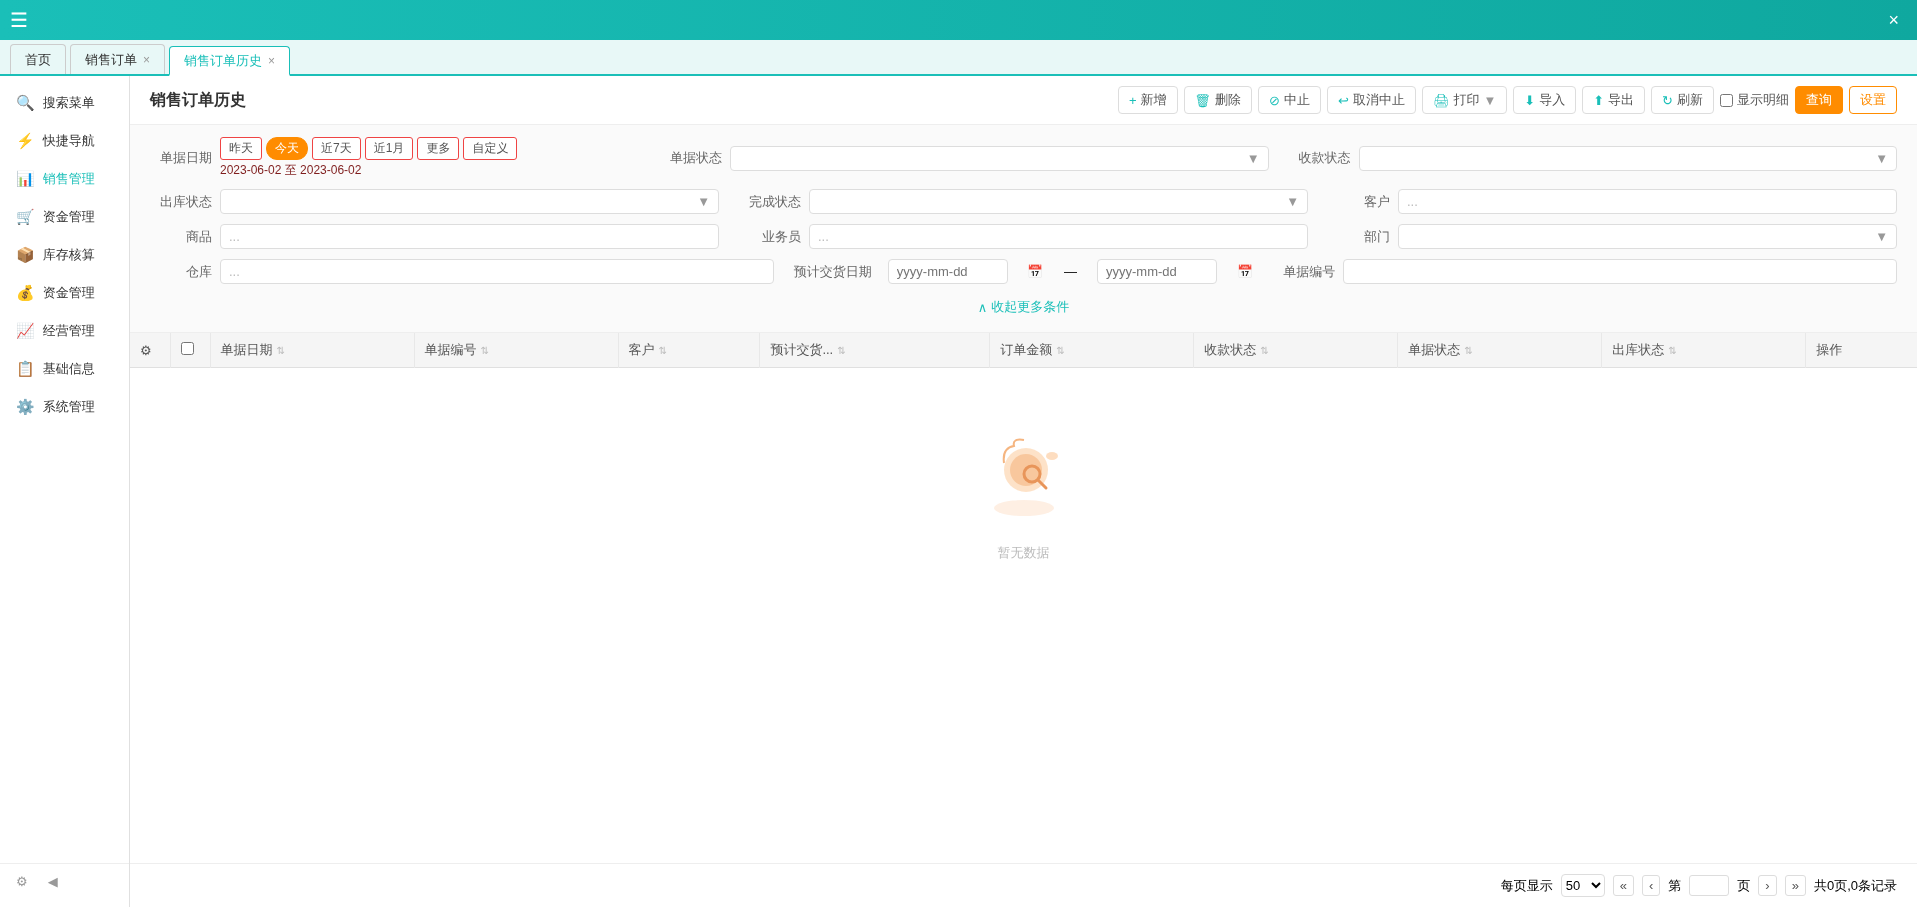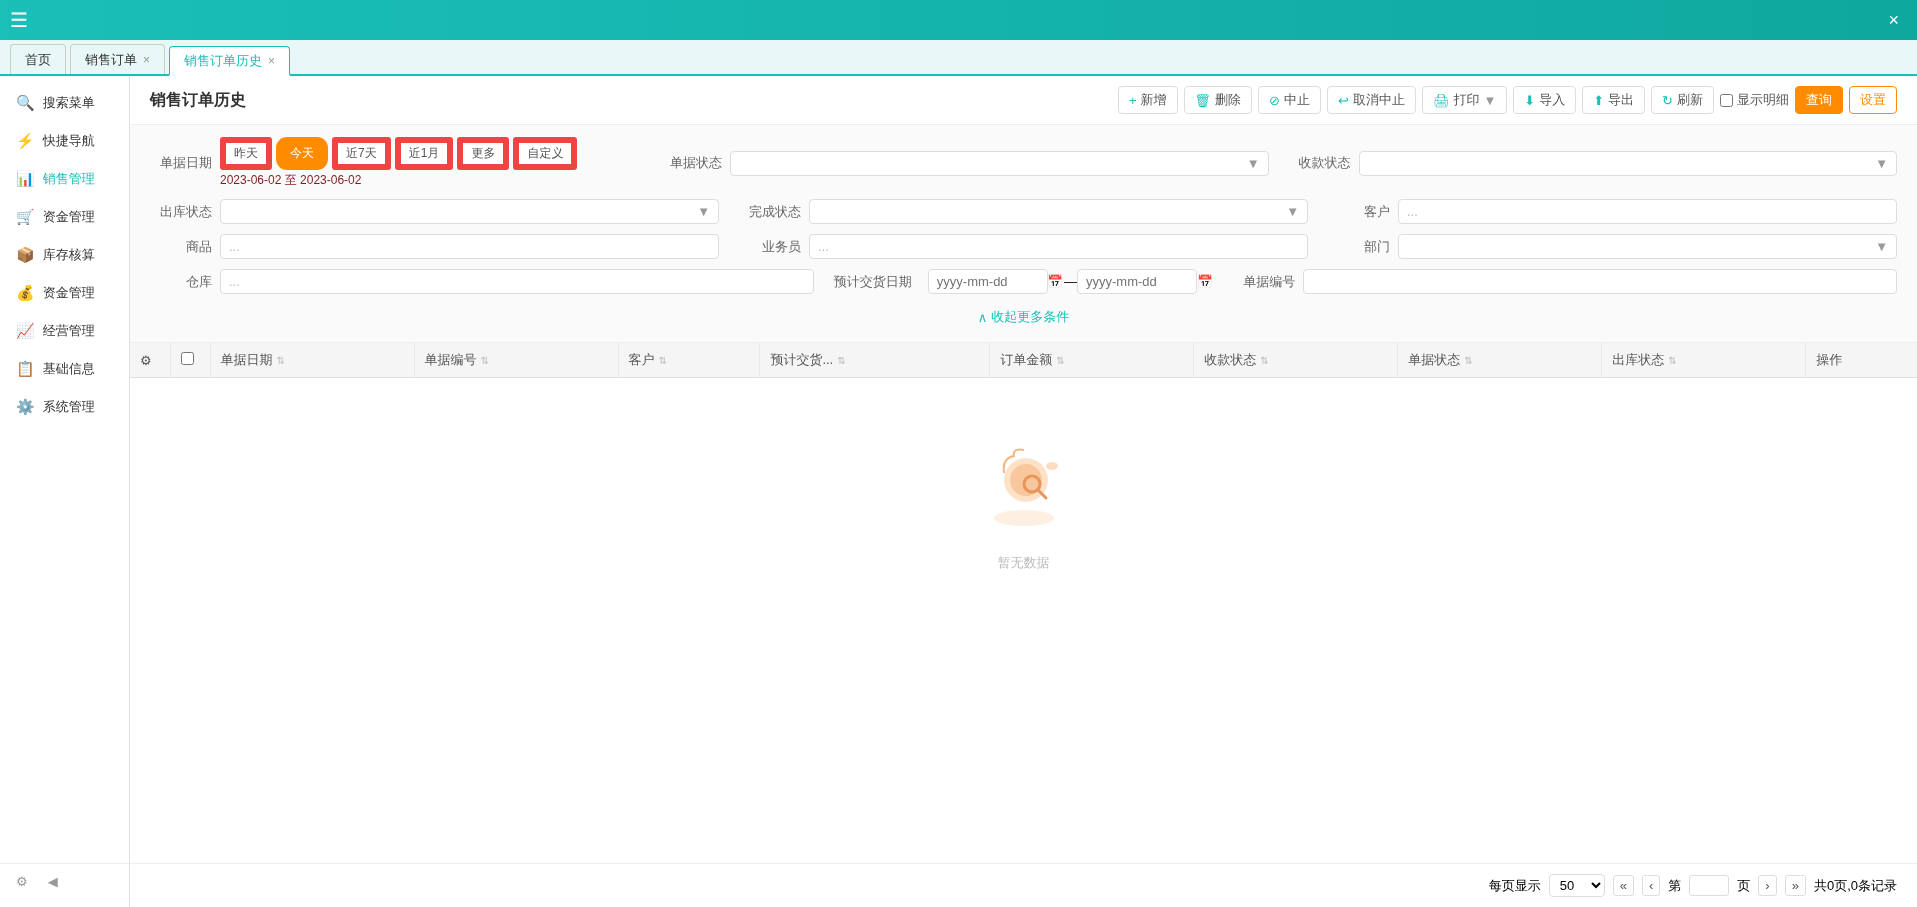--- a/index.html
+++ b/index.html
@@ -196,21 +196,21 @@
       border-radius: 4px;
       padding: 4px 8px;
       background: white;
       flex: 1;
       color: #999;
       min-width: 120px;
       outline: none;
     }
     .date-quick-btn {
       padding: 2px 8px;
-      border: 6px solid #ef4444;
+      border: 1px solid #ef4444;
       background: white;
       border-radius: 3px;
       cursor: pointer;
       font-size: 12px;
       color: #555;
     }
     .date-quick-btn.active {
       background: #ff8c00;
       color: white;
       border-color: #ff8c00;
@@ -288,21 +288,21 @@
       border-top: 1px solid #eee;
       display: flex;
       align-items: center;
       justify-content: flex-end;
       gap: 8px;
       background: white;
     }
     .pagination-select {
       border: 1px solid #ddd;
       border-radius: 4px;
-      padding: 2px 6px;
+      padding: 2px 0;
       background: white;
       cursor: pointer;
     }
     .pagination-btn {
       border: 1px solid #ddd;
       background: white;
       padding: 2px 6px;
       cursor: pointer;
       border-radius: 3px;
       color: #555;
@@ -499,21 +499,21 @@
           <span class="icon-gray">▼</span>
         </div>
       </div>
 
       <div class="filter-row">
         <span class="filter-label">仓库</span>
         <div class="filter-select" style="min-width:200px;">
           <span style="color:#bbb;">...</span>
         </div>
         <span class="filter-label" style="margin-left:20px;">预计交货日期</span>
-        <div style="display:flex; align-items:center; gap:0;padding-left:8px;">
+        <div style="display:flex; align-items:center; gap:20px;padding-left:8px;">
           <input class="filter-input" style="width: 120px;" placeholder="yyyy-mm-dd">
           <span style="color:#1abfb8; cursor:pointer;">📅</span>
           <span>—</span>
           <input class="filter-input" style="width: 120px;" placeholder="yyyy-mm-dd">
           <span style="color:#1abfb8; cursor:pointer;">📅</span>
         </div>
         <span class="filter-label" style="margin-left:20px;">单据编号</span>
         <input class="filter-input" style="min-width: 200px;">
       </div>
 

